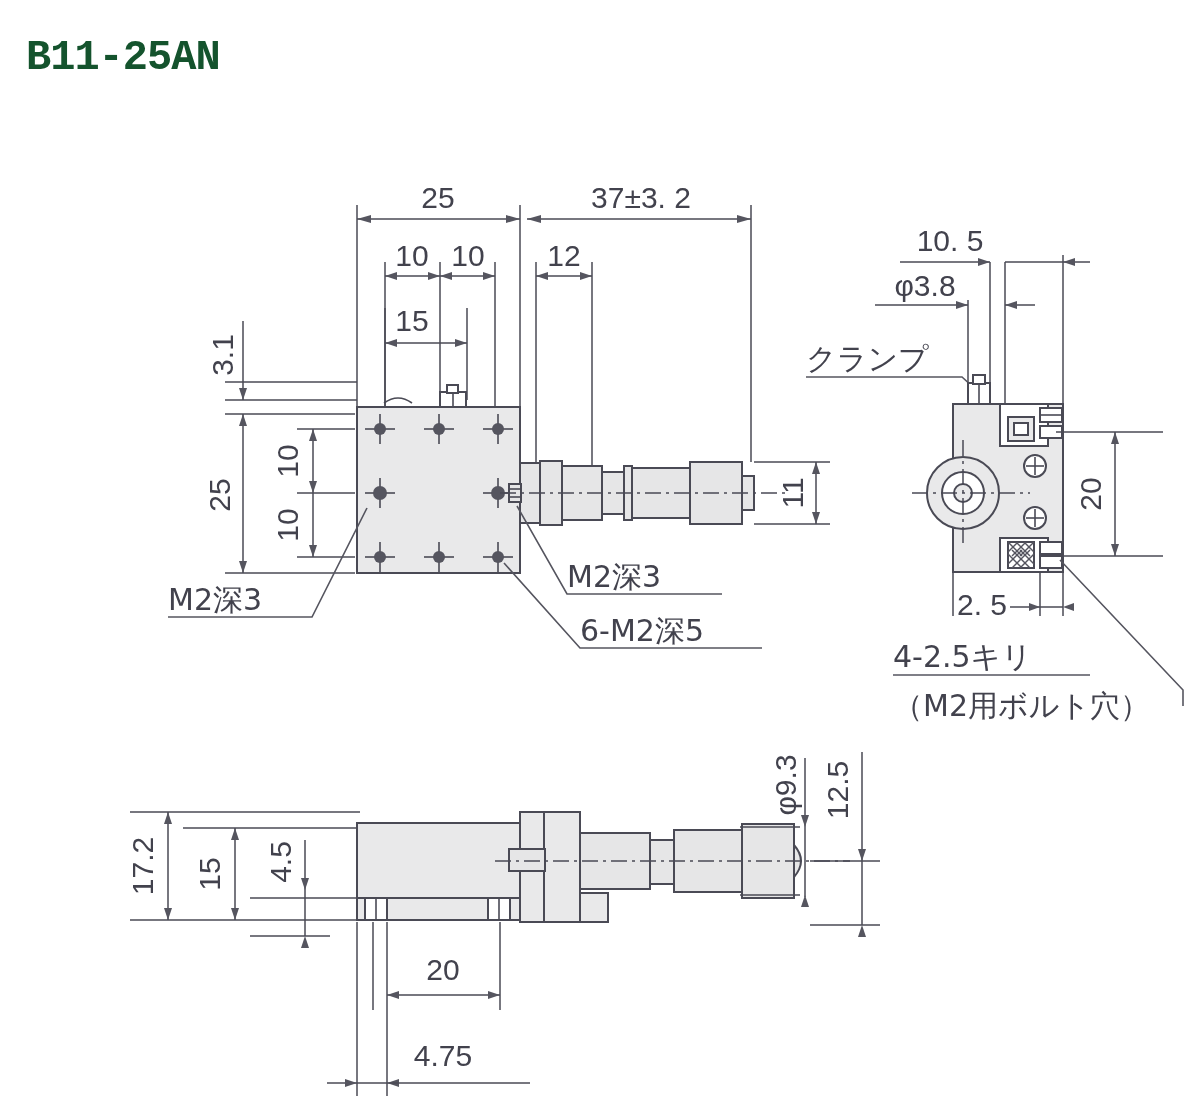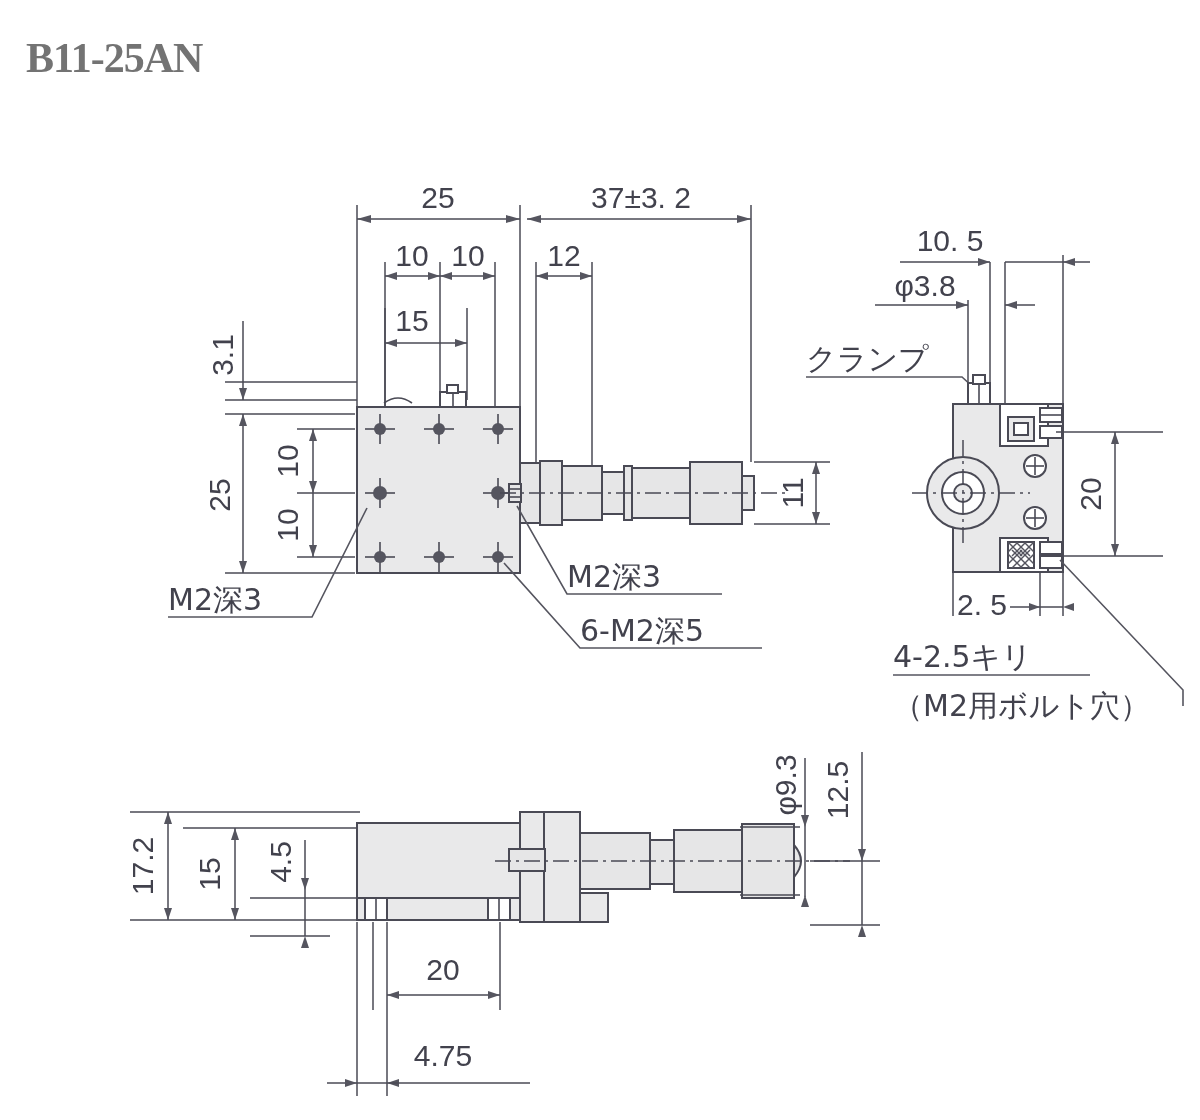--- a/index.html
+++ b/index.html
@@ -4,22 +4,22 @@
 <style>
   html,body{margin:0;padding:0;background:#ffffff;}
   body{
     width:1200px;height:1120px;position:relative;overflow:hidden;
     font-family:"Liberation Sans","DejaVu Sans",sans-serif;
     color:#3a3a44;
   }
   #title{
     position:absolute;left:26px;top:34px;
     font-size:42px;font-weight:bold;letter-spacing:-1px;
-    color:#737373;
-    font-family:Liberation Serif, serif;
+    color:#14532d;
+    font-family:Liberation Mono, monospace;
   }
   svg{position:absolute;left:0;top:0;}
   .thin{stroke:#4a4a55;stroke-width:1.6;fill:none;}
   .dim{stroke:#4a4a55;stroke-width:1.5;fill:none;}
   .ext{stroke:#4a4a55;stroke-width:1.5;fill:none;}
   .center{stroke:#4a4a55;stroke-width:1.5;fill:none;stroke-dasharray:16 5 3 5;}
   .body{fill:#e9e9ea;stroke:#4a4a55;stroke-width:2;}
   .body2{fill:#e6e6e7;stroke:#4a4a55;stroke-width:2;}
   .white{fill:#ffffff;stroke:#4a4a55;stroke-width:2;}
   .dark{fill:#55555f;stroke:none;}

